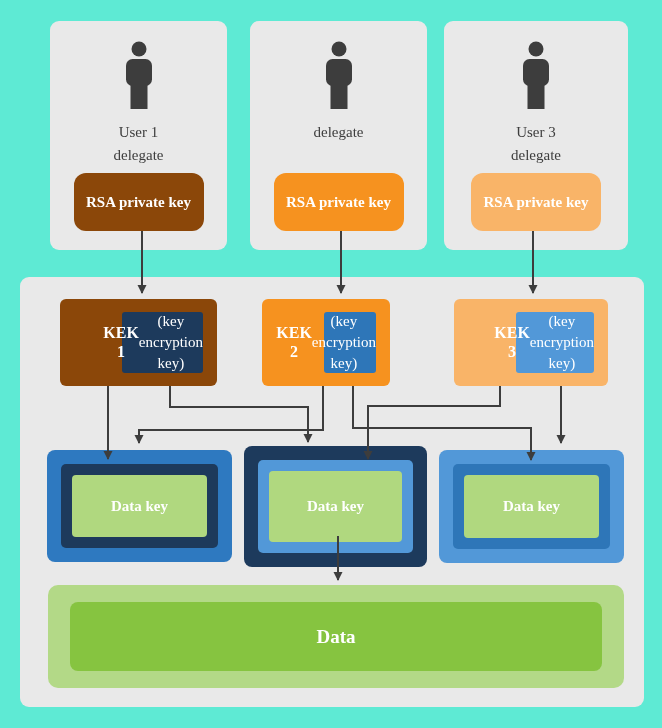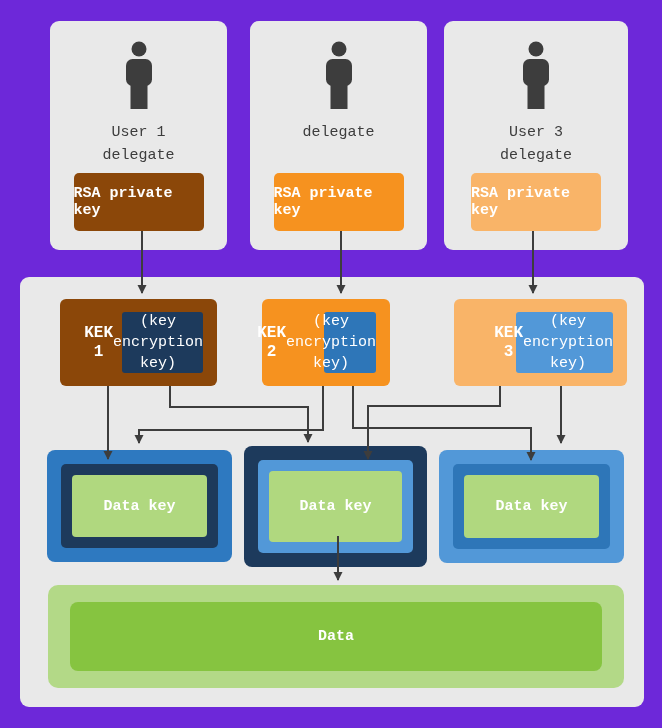--- a/index.html
+++ b/index.html
@@ -1,38 +1,38 @@
 <!DOCTYPE html>
 <html><head>
 <meta charset="utf-8">
 <style>
   html,body{margin:0;padding:0;background:#ffffff;}
-  .canvas{position:relative;width:662px;height:728px;background:#6d28d9;
-          font-family:Liberation Mono, monospace;overflow:hidden;}
+  .canvas{position:relative;width:662px;height:728px;background:#5eead4;
+          font-family:Liberation Serif, serif;overflow:hidden;}
   .panel{position:absolute;background:#e9e9e9;border-radius:9px;}
   .person{position:absolute;top:20px;left:50%;transform:translateX(-50%);}
   .user-name{position:absolute;top:100px;left:0;right:0;text-align:center;
              font-size:15px;line-height:1.55;color:#3d3d3d;}
   .rsa{position:absolute;top:152px;left:50%;transform:translateX(-50%);
-       width:130px;height:58px;border-radius:5px;display:flex;align-items:center;
+       width:130px;height:58px;border-radius:12px;display:flex;align-items:center;
        justify-content:center;color:#ffffff;font-weight:700;font-size:15px;}
   .kek{position:absolute;border-radius:6px;}
   .kek .kek-in{position:absolute;top:13px;bottom:13px;left:14px;right:14px;
        border-radius:3px;display:flex;flex-direction:row;align-items:center;
        justify-content:flex-end;color:#ffffff;text-align:center;margin-left:48px;}
   .kek-title{font-size:16px;font-weight:700;line-height:1.15;}
   .kek-sub{font-size:15px;line-height:1.4;}
   .dk{position:absolute;border-radius:8px;}
   .dk .dk-mid{position:absolute;inset:14px;border-radius:5px;}
   .dk .dk-fill{position:absolute;inset:11px;border-radius:4px;display:flex;
        align-items:center;justify-content:center;color:#ffffff;font-weight:700;font-size:15px;}
   .databox{position:absolute;left:48px;top:585px;width:576px;height:103px;border-radius:10px;}
   .databox .data-in{position:absolute;top:17px;bottom:17px;left:22px;right:22px;
        border-radius:8px;display:flex;align-items:center;justify-content:center;
-       color:#ffffff;font-weight:700;font-size:15px;}
+       color:#ffffff;font-weight:700;font-size:19px;}
   .overlay{position:absolute;left:0;top:0;pointer-events:none;}
   .arrow{fill:none;stroke:#3d3d3d;stroke-width:2;}
 </style>
 </head>
 <body>
 
 <div class="canvas">
 
   <div class="panel" style="left:20px;top:277px;width:624px;height:430px;"></div>
 
@@ -81,21 +81,21 @@
     </div>
   </div>
 
   <div class="kek" style="left: 262px; top: 299px; width: 128px; height: 87px; background-color: rgb(246, 146, 31);">
     <div class="kek-in" style="background-color: rgb(46, 118, 184);">
       <div class="kek-title">KEK 2</div>
       <div class="kek-sub">(key encryption key)</div>
     </div>
   </div>
 
-  <div class="kek" style="left: 454px; top: 299px; width: 154px; height: 87px; background-color: rgb(249, 180, 104); padding-left: 19px;">
+  <div class="kek" style="left: 454px; top: 299px; width: 154px; height: 87px; background-color: rgb(249, 180, 104);">
     <div class="kek-in" style="background-color: rgb(82, 152, 216);">
       <div class="kek-title">KEK 3</div>
       <div class="kek-sub">(key encryption key)</div>
     </div>
   </div>
 
   <div class="dk" style="left: 47px; top: 450px; width: 185px; height: 112px; background-color: rgb(46, 121, 192);">
     <div class="dk-mid" style="background-color: rgb(29, 58, 92);">
       <div class="dk-fill" style="background-color: rgb(176, 216, 127);">Data key</div>
     </div>

